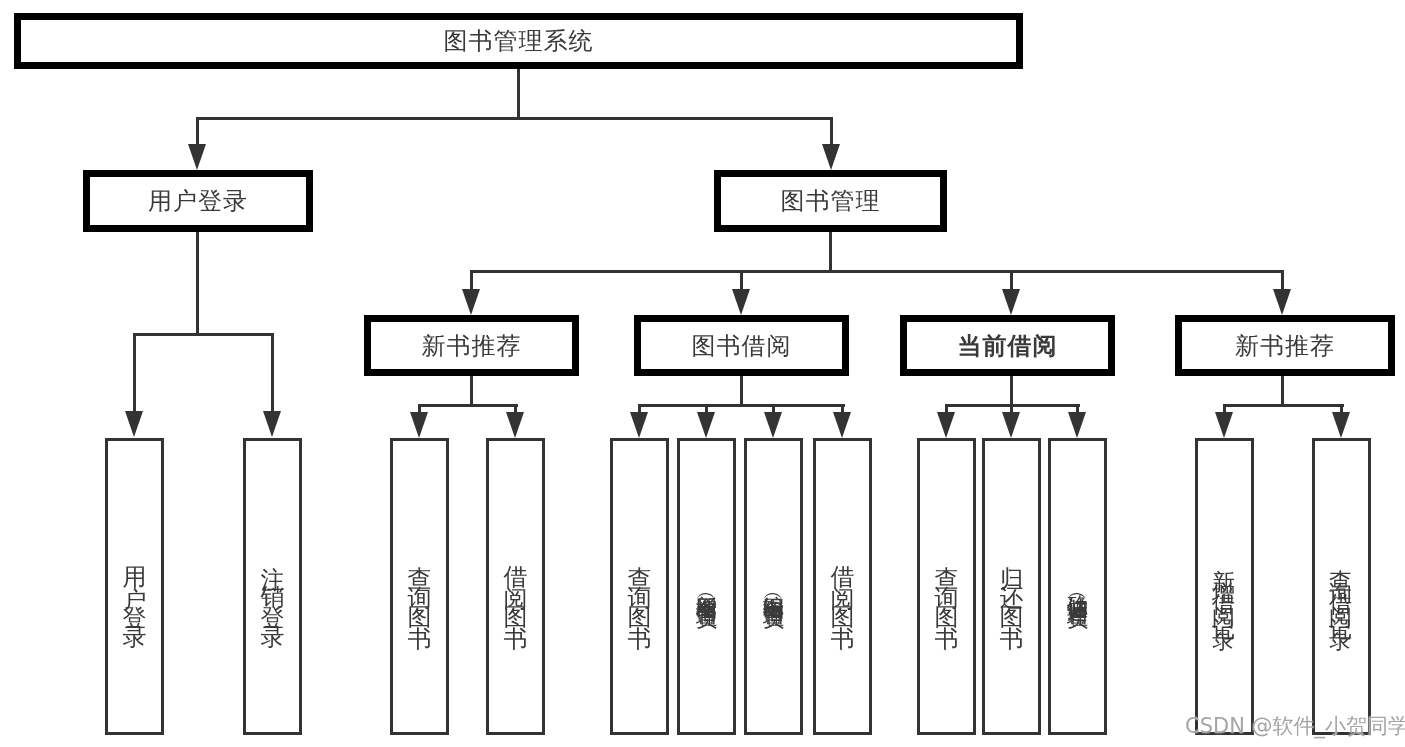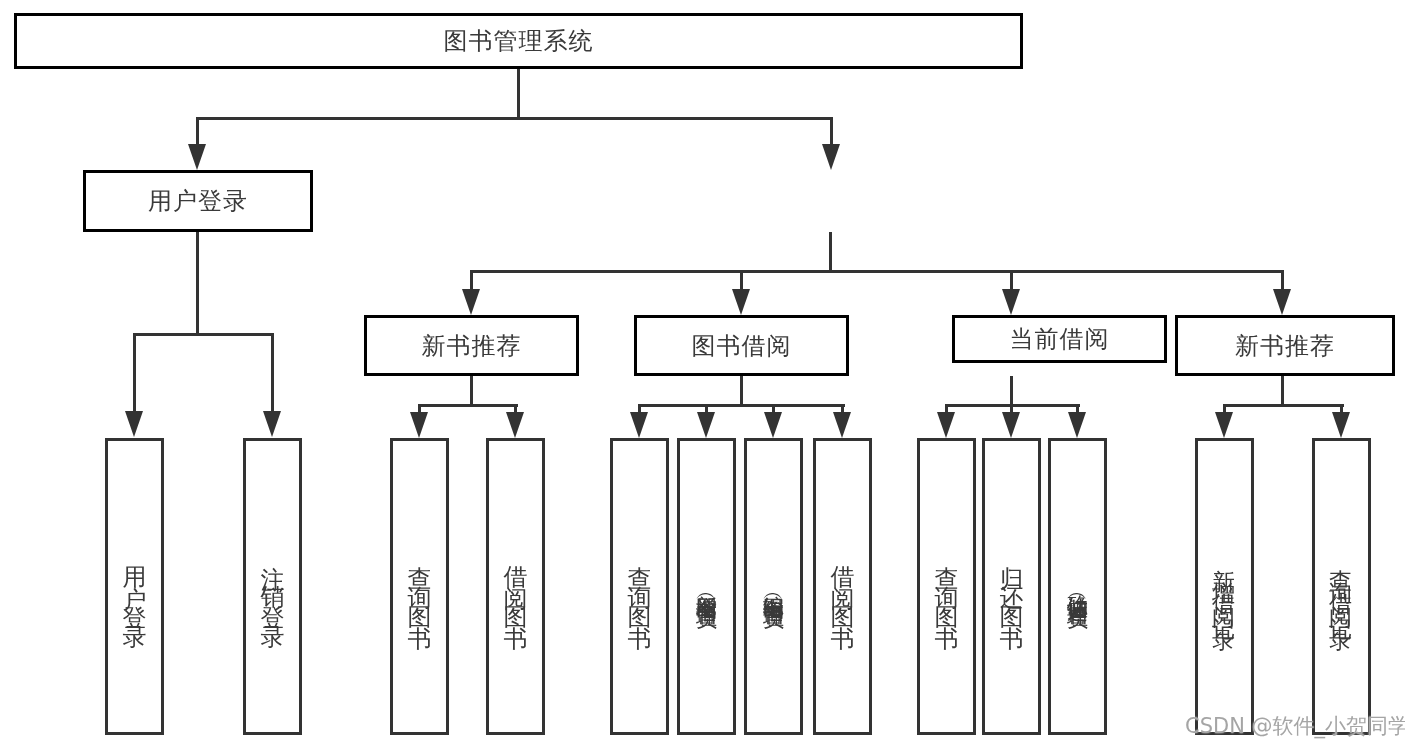--- a/index.html
+++ b/index.html
@@ -13,21 +13,21 @@
     width: 1405px;
     height: 747px;
     background: #ffffff;
     overflow: hidden;
     color: #333;
   }
   
   .hbox {
     position: absolute;
     box-sizing: border-box;
-    border: 3px solid #000000;
+    border: 7px solid #000000;
     background: #ffffff;
     display: flex;
     align-items: center;
     justify-content: center;
   }
   .hbox .hlabel {
     font-size: 24px;
     color: #3a3a3a;
     letter-spacing: 1px;
     white-space: nowrap;
@@ -88,20 +88,23 @@
 
   <div class="line" style="left:517px; top:69px; width:3px; height:50px;"></div>
   <div class="line" style="left:196px; top:117px; width:637px; height:3px;"></div>
   <div class="line" style="left:196px; top:117px; width:3px; height:32px;"></div>
   <div class="arrow" style="left:188px; top:144px;"></div>
   <div class="line" style="left:830px; top:117px; width:3px; height:32px;"></div>
   <div class="arrow" style="left:822px; top:144px;"></div>
 
   <div class="hbox" style="left:83px; top:170px; width:230px; height:62px;">
     <span class="hlabel">用户登录</span>
+  </div>
+  <div class="hbox" style="left:714px; top:170px; width:233px; height:62px;">
+    <span class="hlabel">图书管理</span>
   </div>
 
   <div class="line" style="left:196px; top:232px; width:3px; height:103px;"></div>
   <div class="line" style="left:133px; top:333px; width:141px; height:3px;"></div>
   <div class="line" style="left:133px; top:333px; width:3px; height:82px;"></div>
   <div class="arrow" style="left:125px; top:411px;"></div>
   <div class="line" style="left:271px; top:333px; width:3px; height:82px;"></div>
   <div class="arrow" style="left:263px; top:411px;"></div>
 
   <div class="line" style="left:829px; top:232px; width:3px; height:41px;"></div>
@@ -114,21 +117,21 @@
   <div class="arrow" style="left:1002px; top:289px;"></div>
   <div class="line" style="left:1281px; top:270px; width:3px; height:23px;"></div>
   <div class="arrow" style="left:1273px; top:289px;"></div>
 
   <div class="hbox" style="left:634px; top:315px; width:215px; height:61px;">
     <span class="hlabel">图书借阅</span>
   </div>
   <div class="hbox" style="left:364px; top:315px; width:215px; height:61px;">
     <span class="hlabel">新书推荐</span>
   </div>
-  <div class="hbox" style="left:952px; top:315px; width:215px; height:48px;">
+  <div class="hbox" style="left:900px; top:315px; width:215px; height:61px;font-weight:bold;">
     <span class="hlabel">当前借阅</span>
   </div>
   <div class="hbox" style="left:1175px; top:315px; width:220px; height:61px;">
     <span class="hlabel">新书推荐</span>
   </div>
 
   <div class="line" style="left:470px; top:376px; width:3px; height:30px;"></div>
   <div class="line" style="left:418px; top:404px; width:100px; height:3px;"></div>
   <div class="line" style="left:418px; top:404px; width:3px; height:14px;"></div>
   <div class="arrow" style="left:410px; top:412px;"></div>

